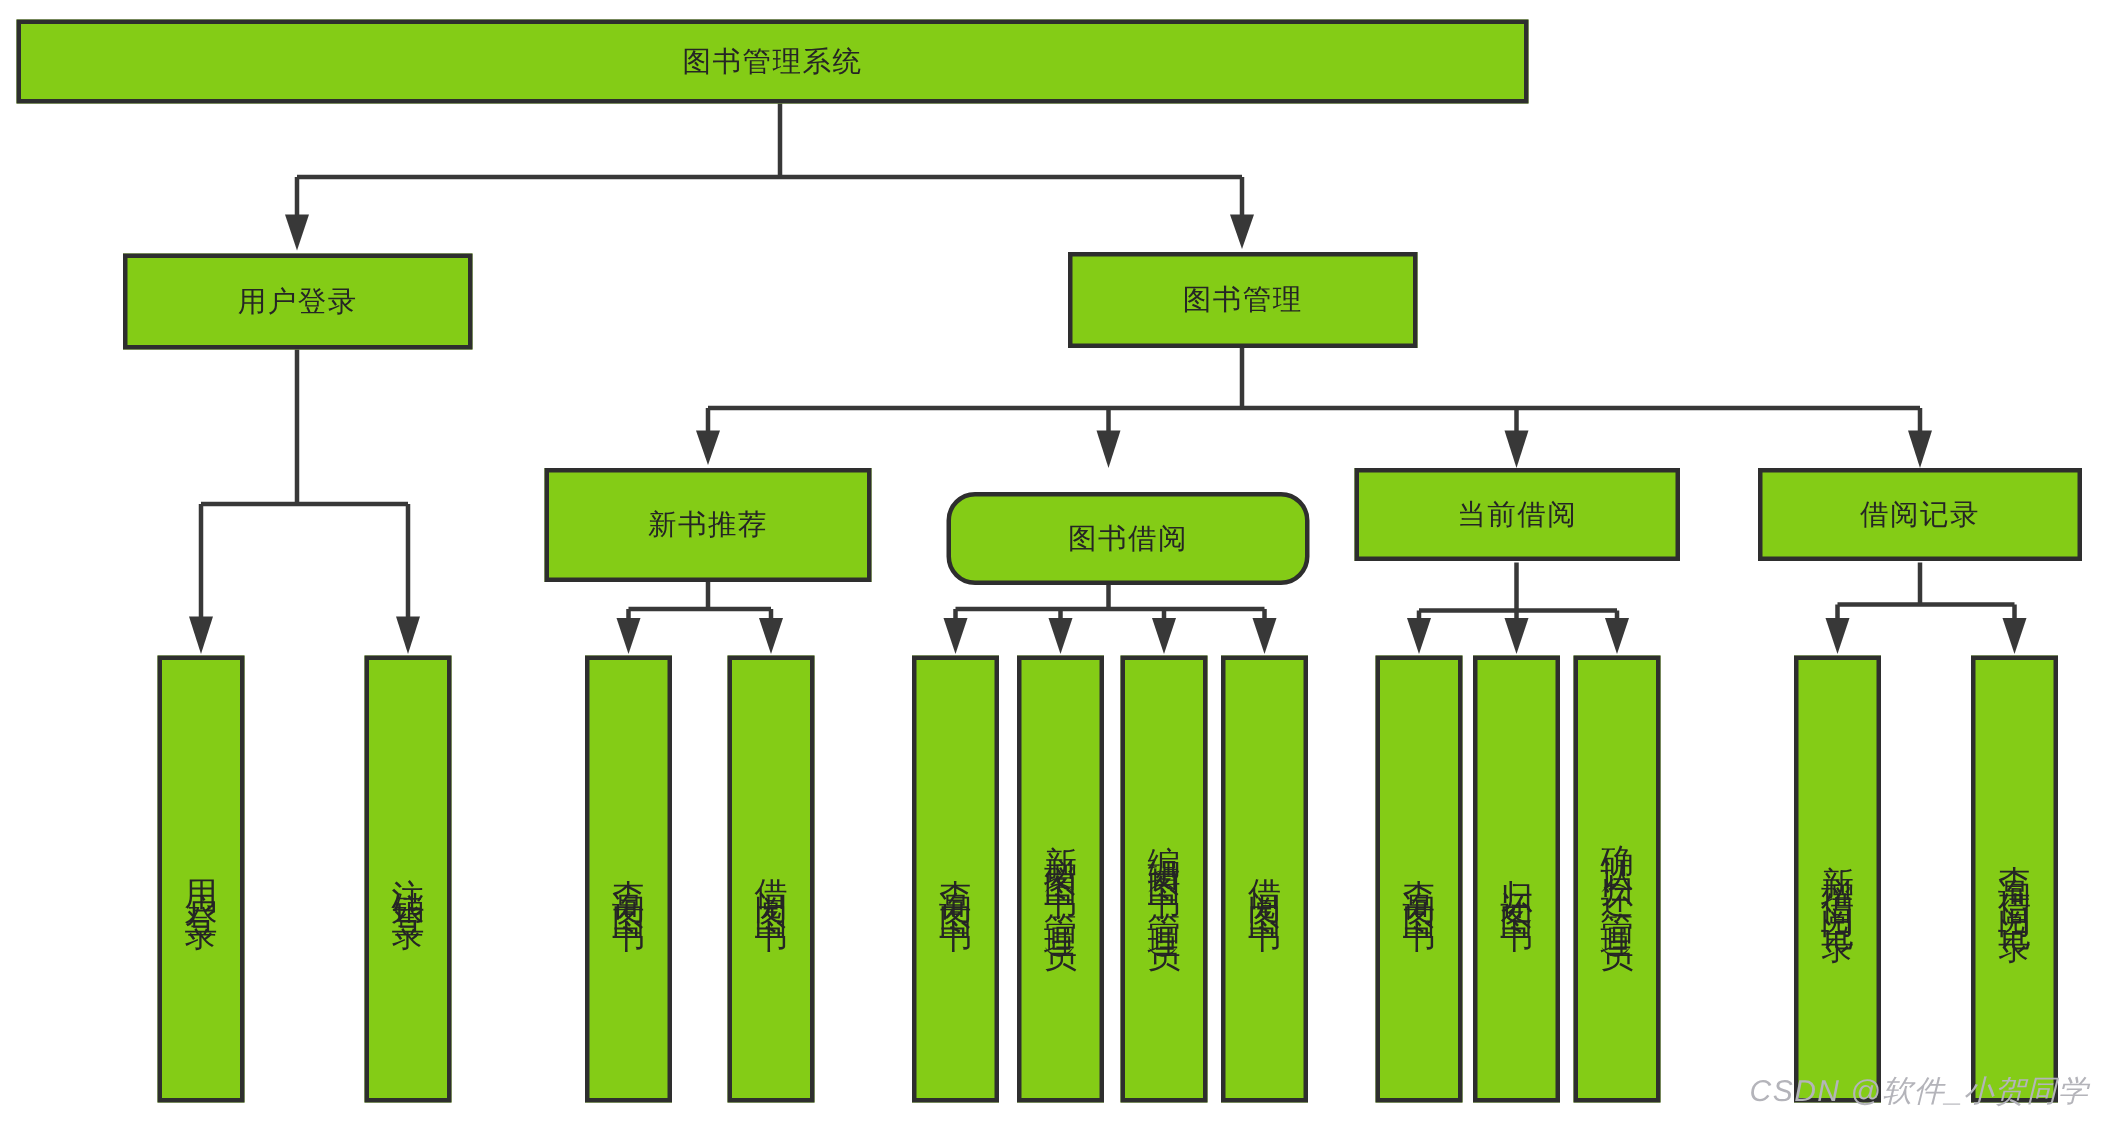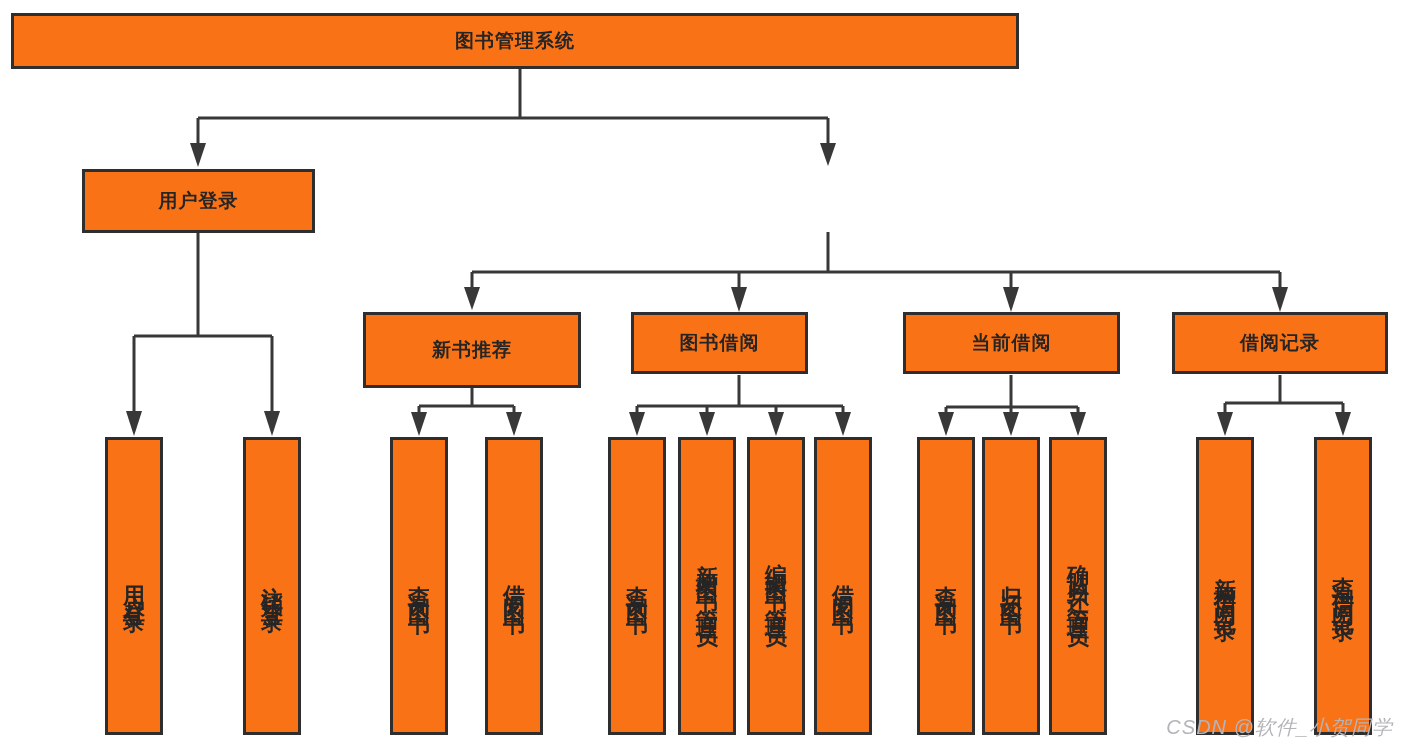--- a/index.html
+++ b/index.html
@@ -13,28 +13,27 @@
   }
   .connectors {
     position: absolute;
     left: 0; top: 0;
     width: 1405px; height: 747px;
     pointer-events: none;
   }
   .node {
     position: absolute;
     box-sizing: border-box;
-    background: #f97316;
+    background: #84cc16;
     border: 3px solid #2e2e2e;
     color: #252525;
     display: flex;
     align-items: center;
     justify-content: center;
     text-align: center;
-    font-weight: bold;
   }
   .node.h { font-size: 19px; letter-spacing: 1px; }
   .node.root { font-size: 19px; }
   .node.v span {
     writing-mode: vertical-rl;
     text-orientation: mixed;
     font-size: 22px;
     letter-spacing: 9px;
     line-height: 1;
     white-space: nowrap;
@@ -91,23 +90,24 @@
       <polygon points="1003,412 1019,412 1011,436"></polygon>
       <polygon points="1070,412 1086,412 1078,436"></polygon>
       <polygon points="1217,412 1233,412 1225,436"></polygon>
       <polygon points="1335,412 1351,412 1343,436"></polygon>
     </g>
   </svg>
 
   <div class="node h root" style="left:11px; top:13px; width:1008px; height:56px;">图书管理系统</div>
 
   <div class="node h" style="left:82px; top:169px; width:233px; height:64px;">用户登录</div>
+  <div class="node h" style="left:712px; top:168px; width:233px; height:64px;">图书管理</div>
 
   <div class="node h" style="left:363px; top:312px; width:218px; height:76px;">新书推荐</div>
-  <div class="node h" style="left:631px; top:312px; width:177px; height:62px;">图书借阅</div>
+  <div class="node h" style="left:631px; top:328px; width:242px; height:62px;border-radius:19px;">图书借阅</div>
   <div class="node h" style="left:903px; top:312px; width:217px; height:62px;">当前借阅</div>
   <div class="node h" style="left:1172px; top:312px; width:216px; height:62px;">借阅记录</div>
 
   <div class="node v" style="left:105px; top:437px; width:58px; height:298px;">
     <span>用户登录</span>
     </div>
   <div class="node v" style="left:243px; top:437px; width:58px; height:298px;">
     <span>注销登录</span>
     </div>
 

